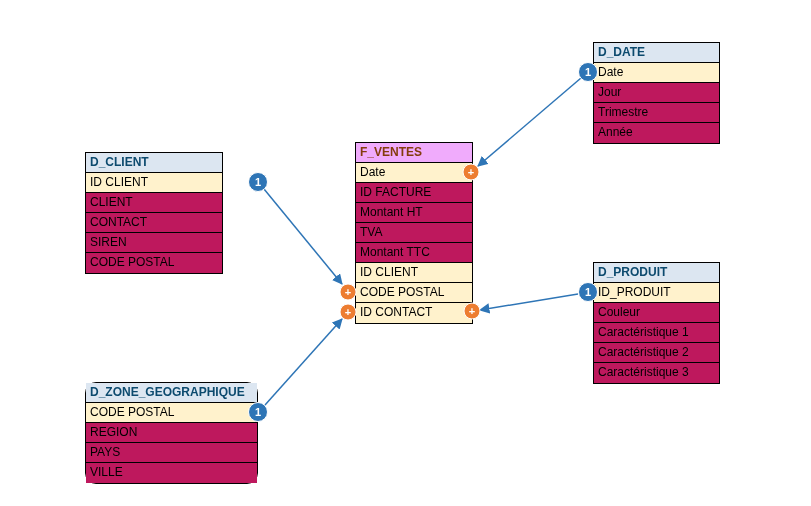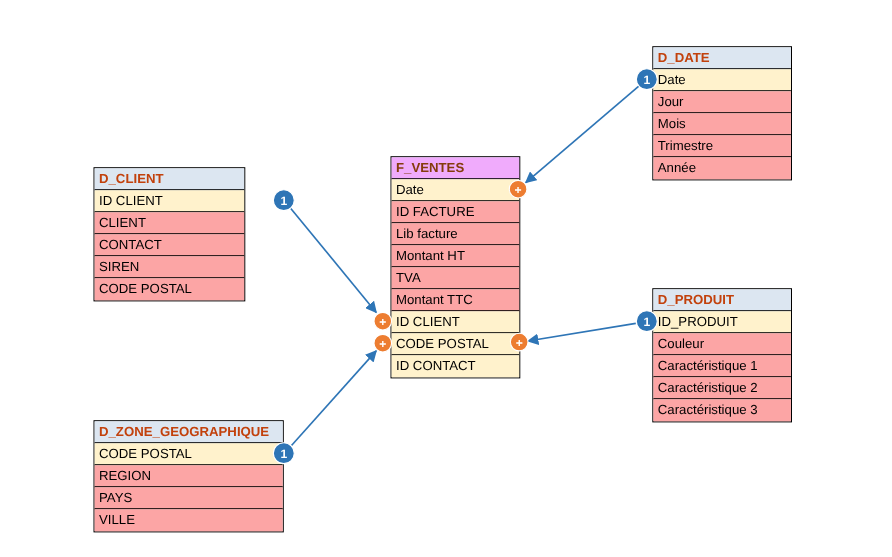--- a/index.html
+++ b/index.html
@@ -18,33 +18,33 @@
     position: absolute;
     border: 1px solid #000000;
     background: #ffffff;
   }
   .hdr {
     height: 20px;
     line-height: 19px;
     padding: 0 4px;
     font-size: 12px;
     font-weight: bold;
-    color: #c2410c;
+    color: #0c4a6e;
     background: #DCE6F1;
     border-bottom: 1px solid #000000;
     white-space: nowrap;
     overflow: hidden;
   }
   .tbl .row {
     height: 20px;
     line-height: 19px;
     padding: 0 4px;
     font-size: 12px;
     color: #000000;
-    background: #fca5a5;
+    background: #be185d;
     border-bottom: 1px solid #000000;
     white-space: nowrap;
     overflow: hidden;
   }
   .tbl .row:last-child { border-bottom: none; }
   .row.key { background: #FFF2CC; }
 
   .tbl.fact .hdr { background: #f0abfc; color: #843C0C; }
 
   svg.overlay {
@@ -75,48 +75,46 @@
     <div class="row">CLIENT</div>
     <div class="row">CONTACT</div>
     <div class="row">SIREN</div>
     <div class="row">CODE POSTAL</div>
   </div>
 
   <div class="tbl fact" style="left:355px; top:142px; width:118px;">
     <div class="hdr">F_VENTES</div>
     <div class="row key">Date</div>
     <div class="row">ID FACTURE</div>
-    <div class="row">Lib facture</div>
     <div class="row">Montant HT</div>
     <div class="row">TVA</div>
     <div class="row">Montant TTC</div>
     <div class="row key">ID CLIENT</div>
     <div class="row key">CODE POSTAL</div>
     <div class="row key">ID CONTACT</div>
   </div>
 
   <div class="tbl" style="left:593px; top:42px; width:127px;">
     <div class="hdr">D_DATE</div>
     <div class="row key">Date</div>
     <div class="row">Jour</div>
-    <div class="row">Mois</div>
     <div class="row">Trimestre</div>
     <div class="row">Année</div>
   </div>
 
   <div class="tbl" style="left:593px; top:262px; width:127px;">
     <div class="hdr">D_PRODUIT</div>
     <div class="row key">ID_PRODUIT</div>
     <div class="row">Couleur</div>
     <div class="row">Caractéristique 1</div>
     <div class="row">Caractéristique 2</div>
     <div class="row">Caractéristique 3</div>
   </div>
 
-  <div class="tbl" style="left:85px; top:382px; width:173px;">
+  <div class="tbl" style="left:85px; top:382px; width:173px;border-radius:11px;">
     <div class="hdr">D_ZONE_GEOGRAPHIQUE</div>
     <div class="row key">CODE POSTAL</div>
     <div class="row">REGION</div>
     <div class="row">PAYS</div>
     <div class="row">VILLE</div>
   </div>
 
   <svg class="overlay" viewBox="0 0 811 506">
     <defs>
       <marker id="arrow" viewBox="0 0 10 10" refX="9" refY="5" markerWidth="7" markerHeight="7" orient="auto">

